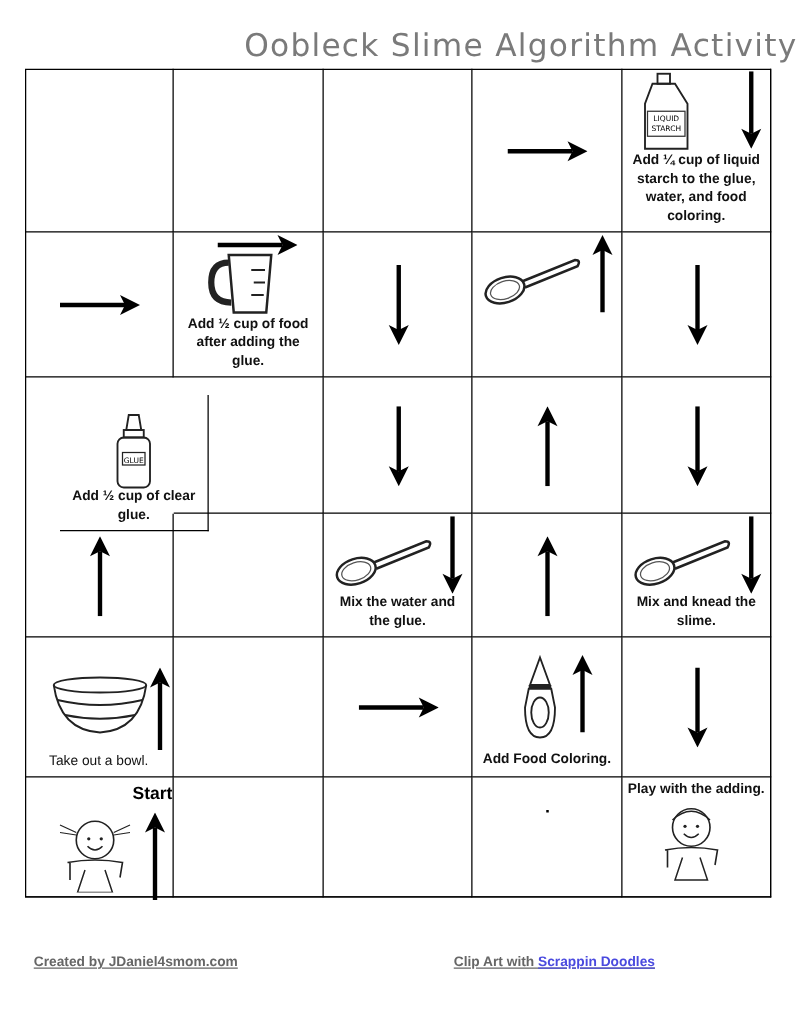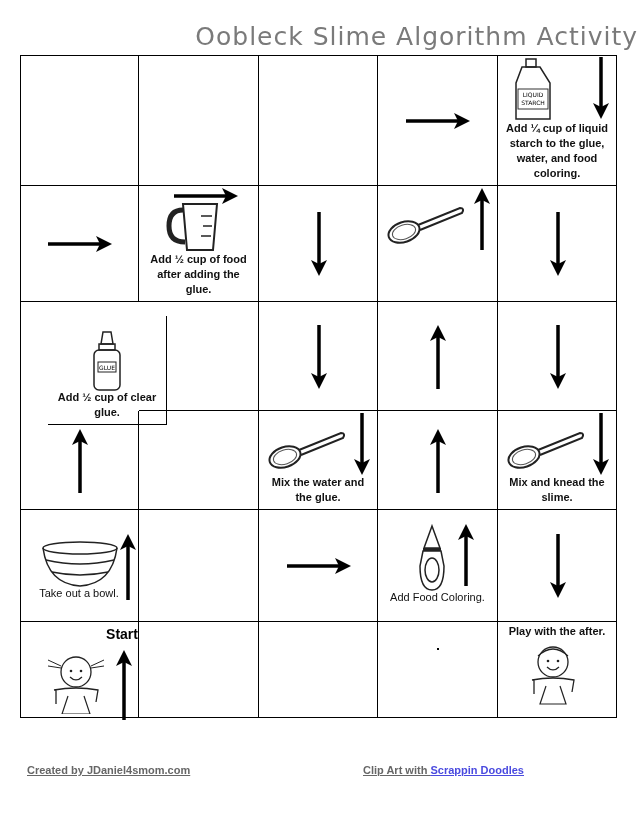--- a/index.html
+++ b/index.html
@@ -155,41 +155,41 @@
       <div class="icon" style="left: 98px; top: 24px;"><svg width="20" height="66" viewBox="0 0 20 66">
           <line x1="10" y1="12" x2="10" y2="66" stroke="#000" stroke-width="3.5"></line>
           <polygon points="10,0 2,16 10,12 18,16" fill="#000"></polygon>
         </svg></div>
       <div class="icon" style="left: 20px; top: 30px;"><svg width="80" height="50" viewBox="0 0 80 50">
           <ellipse cx="40" cy="8" rx="37" ry="6" fill="none" stroke="#222" stroke-width="1.5"></ellipse>
           <path d="M3 8 Q8 44 40 46 Q72 44 77 8" fill="none" stroke="#222" stroke-width="1.5"></path>
           <path d="M6 20 Q40 28 74 20" fill="none" stroke="#222" stroke-width="1.5"></path>
           <path d="M12 32 Q40 38 68 32" fill="none" stroke="#222" stroke-width="1.5"></path>
         </svg></div>
-      <div class="cap" style="bottom: 20px; padding: 0px 4px; box-sizing: border-box; font-weight: normal;">Take out a bowl.</div>
+      <div class="cap" style="bottom: 4px; padding: 0px 4px; box-sizing: border-box; font-weight: normal;">Take out a bowl.</div>
     </div>
     <div class="cell" style="left: 139px; top: 510px; width: 120px; height: 112px;"></div>
     <div class="cell" style="left: 259px; top: 510px; width: 119px; height: 112px;">
       <div class="icon" style="left: 27.5px; top: 46px;"><svg width="64" height="20" viewBox="0 0 64 20">
           <line x1="0" y1="10" x2="52" y2="10" stroke="#000" stroke-width="3.5"></line>
           <polygon points="64,10 48,2 52,10 48,18" fill="#000"></polygon>
         </svg></div>
     </div>
     <div class="cell" style="left: 378px; top: 510px; width: 120px; height: 112px;">
       <div class="icon" style="left: 78px; top: 14px;"><svg width="20" height="62" viewBox="0 0 20 62">
           <line x1="10" y1="12" x2="10" y2="62" stroke="#000" stroke-width="3.5"></line>
           <polygon points="10,0 2,16 10,12 18,16" fill="#000"></polygon>
         </svg></div>
       <div class="icon" style="left: 40px; top: 14px;"><svg width="28" height="70" viewBox="0 0 28 70">
           <path d="M14 2 L22 24 L6 24 Z" fill="none" stroke="#222" stroke-width="1.5"></path>
           <rect x="5" y="24" width="18" height="3" fill="#222"></rect>
           <path d="M5 27 L2 42 Q2 66 14 66 Q26 66 26 42 L23 27 Z" fill="none" stroke="#222" stroke-width="1.5"></path>
           <ellipse cx="14" cy="46" rx="7" ry="12" fill="none" stroke="#222" stroke-width="1.5"></ellipse>
         </svg></div>
-      <div class="cap" style="bottom: 16px; padding: 0px 4px; box-sizing: border-box; font-weight: normal;">Add Food Coloring.</div>
+      <div class="cap" style="bottom: 6px; padding: 0px 4px; box-sizing: border-box; font-weight: bold;">Add Food Coloring.</div>
     </div>
     <div class="cell" style="left: 498px; top: 510px; width: 119px; height: 112px;">
       <div class="icon" style="left: 49.5px; top: 24px;"><svg width="20" height="64" viewBox="0 0 20 64">
           <line x1="10" y1="0" x2="10" y2="52" stroke="#000" stroke-width="3.5"></line>
           <polygon points="10,64 2,48 10,52 18,48" fill="#000"></polygon>
         </svg></div>
     </div>
     <div class="cell" style="left: 20px; top: 622px; width: 119px; height: 96px;">
       <div class="icon" style="left: 94px; top: 28px;"><svg width="20" height="70" viewBox="0 0 20 70">
           <line x1="10" y1="12" x2="10" y2="70" stroke="#000" stroke-width="3.5"></line>
@@ -214,20 +214,20 @@
     <div class="cell" style="left: 498px; top: 622px; width: 119px; height: 96px;">
       <div class="icon" style="left: 28px; top: 22px;"><svg width="54" height="62" viewBox="0 0 54 62">
           <circle cx="27" cy="18" r="15" fill="none" stroke="#222" stroke-width="1.3"></circle>
           <path d="M12 12 Q27 -2 42 12" fill="none" stroke="#222" stroke-width="1.2"></path>
           <circle cx="22" cy="17" r="1.3" fill="#222"></circle>
           <circle cx="32" cy="17" r="1.3" fill="#222"></circle>
           <path d="M21 23 Q27 29 33 23" fill="none" stroke="#222" stroke-width="1.2"></path>
           <path d="M6 36 Q27 32 48 36 L46 48 M8 36 L8 50" fill="none" stroke="#222" stroke-width="1.3"></path>
           <path d="M20 42 L14 60 L40 60 L34 42" fill="none" stroke="#222" stroke-width="1.2"></path>
         </svg></div>
-      <div class="cap" style="top: 2px; padding: 0px 4px; box-sizing: border-box;">Play with the after.</div>
+      <div class="cap" style="top: 2px; padding: 0px 4px; box-sizing: border-box;">Play with the adding.</div>
     </div>
   </div>
 
 <div class="footer" style="left:27px;">Created by JDaniel4smom.com</div>
 <div class="footer" style="left:363px;">
   <span>Clip Art with </span><a>Scrappin Doodles</a>
 </div>
 
 </body></html>

